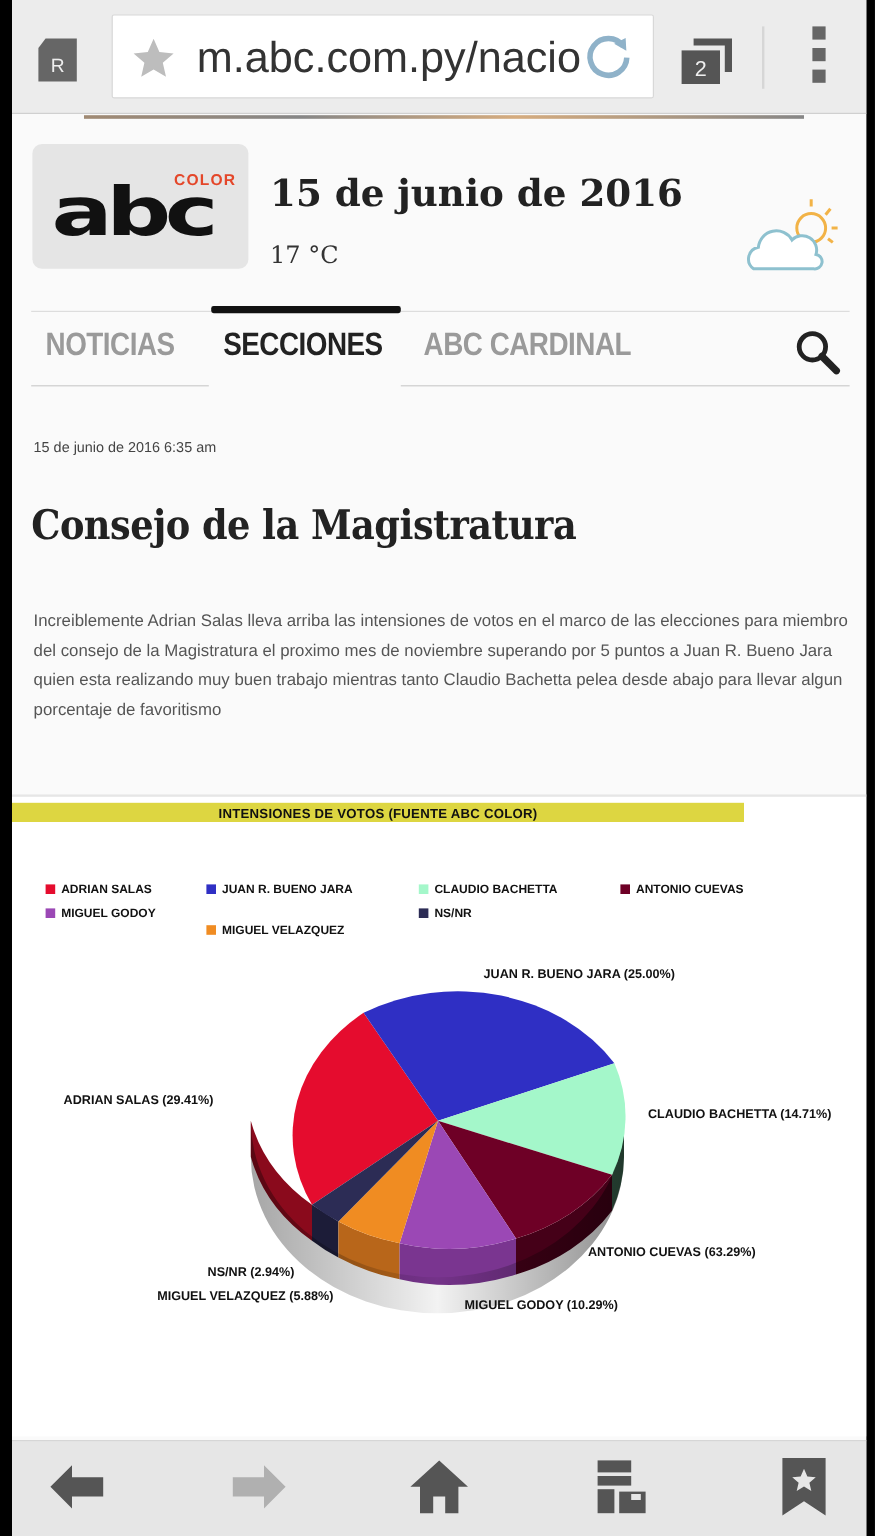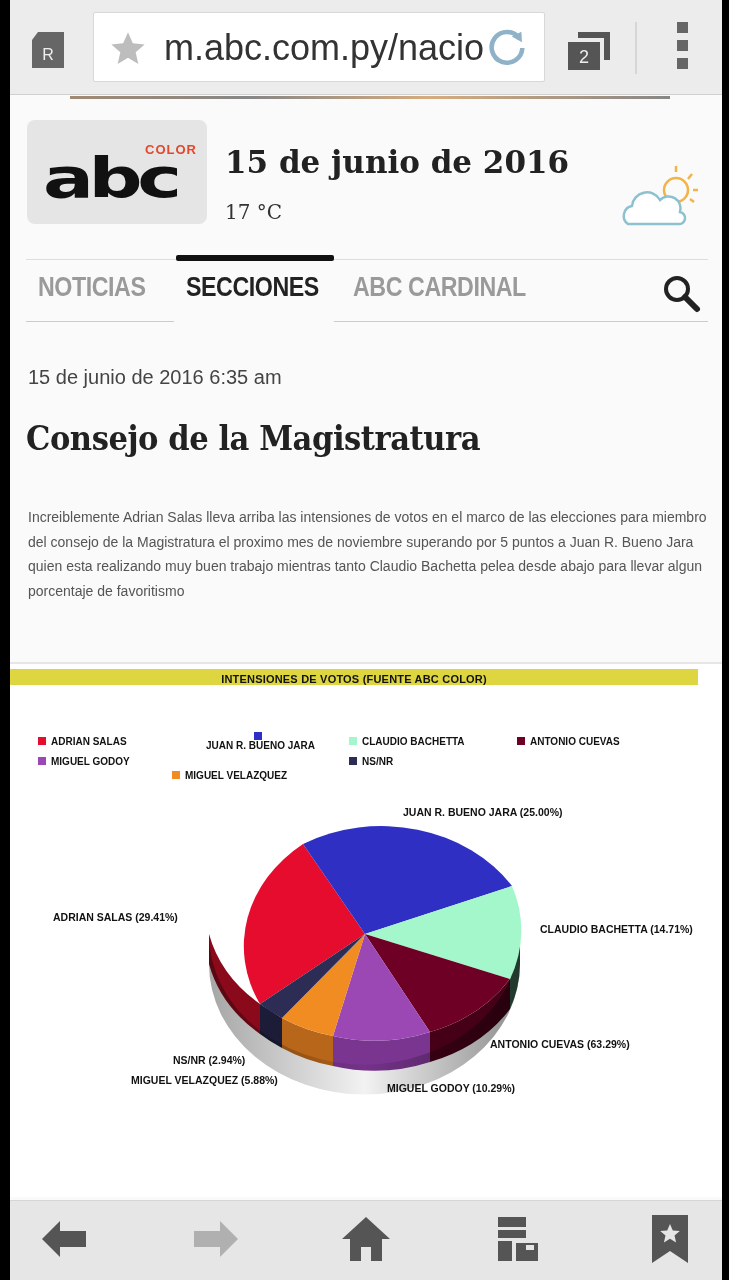--- a/index.html
+++ b/index.html
@@ -32,27 +32,27 @@
   .nav-topline { position: absolute; left: 16px; top: 259px; width: 682px; height: 1px; background: #ddd; }
   .nav-active-bar { position: absolute; left: 166px; top: 255px; width: 158px; height: 6px; background: #111; border-radius: 2px; }
   .nav-tab { position: absolute; top: 272px; font-size: 27px; font-weight: bold; font-family: "Liberation Sans Narrow", "Liberation Sans", sans-serif; letter-spacing: -0.5px; transform: scaleX(0.86); transform-origin: left; }
   .nav-tab.inactive { color: #9a9a9a; }
   .nav-tab.active { color: #222; }
   .nav-bottomline-1 { position: absolute; left: 16px; top: 321px; width: 148px; height: 1px; background: #ccc; }
   .nav-bottomline-2 { position: absolute; left: 324px; top: 321px; width: 374px; height: 1px; background: #ccc; }
   .search-icon { position: absolute; left: 650px; top: 272px; width: 42px; height: 42px; }
 
   
-  .article-ts { position: absolute; left: 18px; top: 366px; font-size: 20px; color: #444; }
+  .article-ts { position: absolute; left: 18px; top: 366px; font-size: 12px; color: #444; }
   .article-title { position: absolute; left: 16px; top: 418px; font-family: "DejaVu Serif", serif; font-size: 34px; font-weight: bold; color: #222; letter-spacing: -0.5px; transform: scaleX(0.9); transform-origin: left; white-space: nowrap; }
   .article-body { position: absolute; left: 18px; top: 505px; width: 700px; font-size: 14px; line-height: 24.5px; color: #555; }
 
   
   .chart-wrap { position: absolute; left: 0; top: 662px; width: 712px; height: 535px; background: #fff; border-top: 2px solid #e6e6e6; }
-  .chart-title-bar { position: absolute; left: 0; top: 5px; width: 688px; height: 16px; background: #ddd641; text-align: center; }
+  .chart-title-bar { position: absolute; left: 0; top: 5px; width: 610px; height: 16px; background: #ddd641; text-align: center; }
   .chart-title { font-size: 11px; font-weight: 900; color: #111; line-height: 16px; letter-spacing: 0.2px; }
   .legend { position: absolute; left: 28px; top: 67px; width: 680px; }
   .legend-row { display: flex; height: 20px; align-items: center; }
   .legend-item { display: flex; align-items: center; font-size: 10px; font-weight: 900; color: #111; }
   .legend-swatch { width: 8px; height: 8px; margin-right: 5px; }
   .pie-svg { position: absolute; left: 0; top: 0; }
   .pie-label { position: absolute; font-size: 10.5px; font-weight: 900; color: #111; white-space: nowrap; }
 
   
   .bottombar { position: absolute; left: 0; top: 1200px; width: 712px; height: 80px; background: #e6e6e6; border-top: 1px solid #d6d6d6; }
@@ -131,21 +131,21 @@
     <div class="chart-title-bar">
       <span class="chart-title">INTENSIONES DE VOTOS (FUENTE ABC COLOR)</span>
     </div>
 
     <div class="legend">
       <div class="legend-row">
         <div class="legend-item" style="width:134px;">
           <span class="legend-swatch" style="background:#e50c2e"></span>
           <span>ADRIAN SALAS</span>
         </div>
-        <div class="legend-item" style="width:177px;flex-direction:column;">
+        <div class="legend-item" style="width:177px;">
           <span class="legend-swatch" style="background:#2f2fc4"></span>
           <span>JUAN R. BUENO JARA</span>
         </div>
         <div class="legend-item" style="width:168px;">
           <span class="legend-swatch" style="background:#a4f7ca"></span>
           <span>CLAUDIO BACHETTA</span>
         </div>
         <div class="legend-item">
           <span class="legend-swatch" style="background:#6e0026"></span>
           <span>ANTONIO CUEVAS</span>

